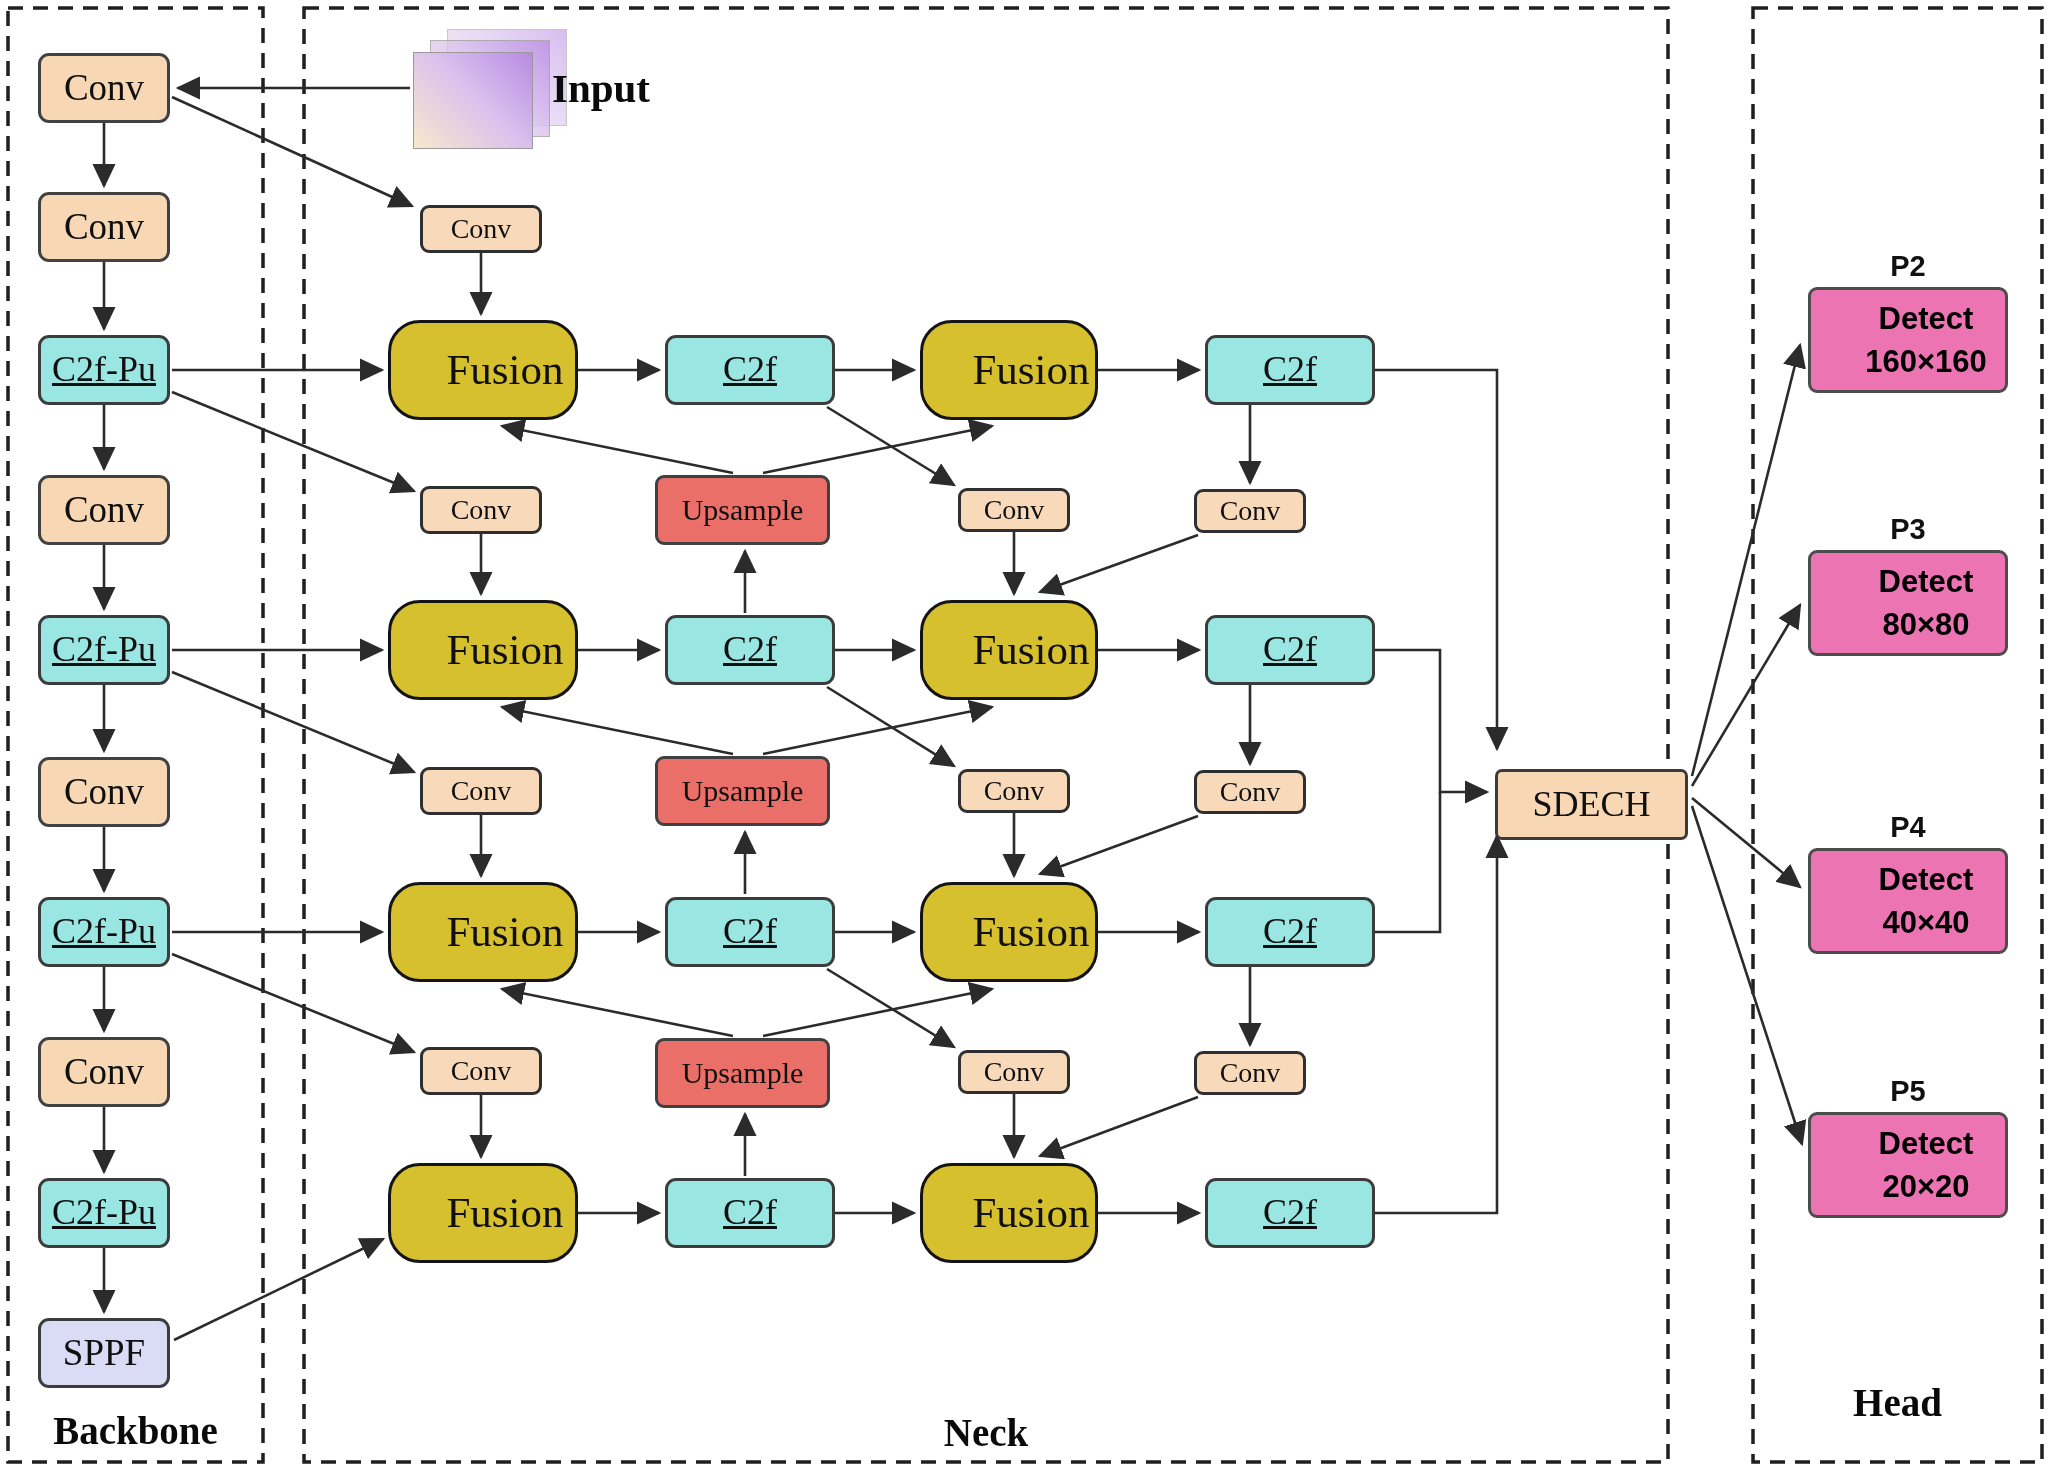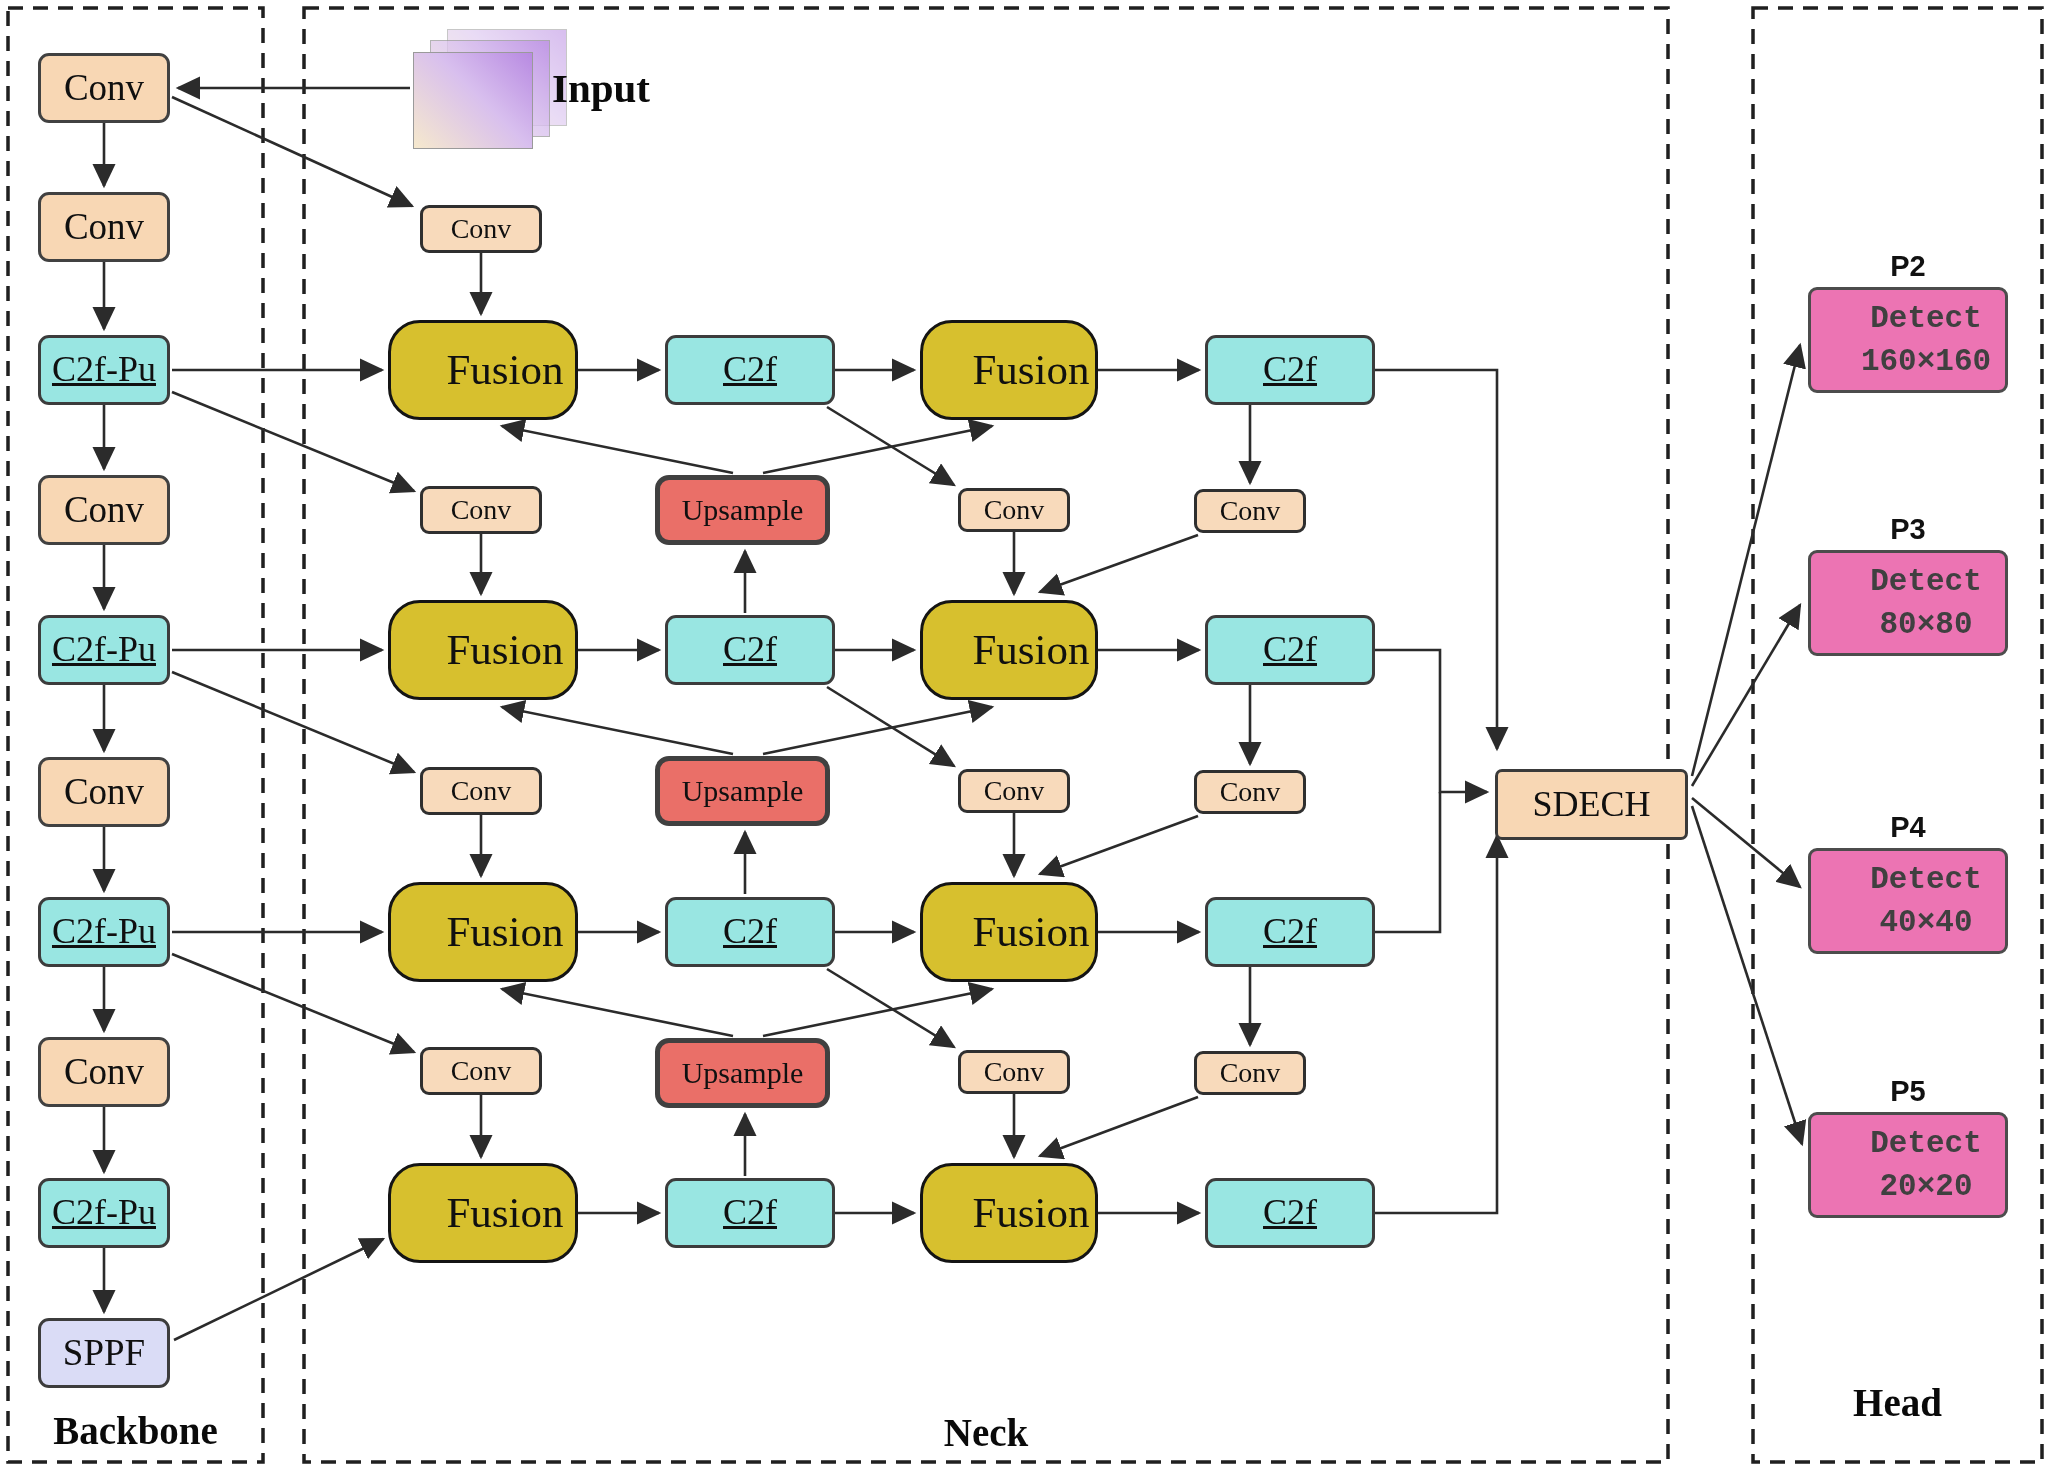--- a/index.html
+++ b/index.html
@@ -6,26 +6,26 @@
   .stage{position:relative;width:2048px;height:1474px;background:#ffffff;overflow:hidden;
          font-family:"Liberation Serif", serif;}
   #edges{position:absolute;left:0;top:0;z-index:0;}
   #nodes-layer{position:absolute;left:0;top:0;width:100%;height:100%;z-index:1;}
   .node{position:absolute;display:flex;flex-direction:column;align-items:center;justify-content:center;
         box-sizing:border-box;text-align:center;color:#101010;line-height:1.05;}
   .conv    {background:#f8d7b4;border:3px solid #414141;border-radius:11px;font-size:37px;}
   .conv-sm {background:#f8dabb;border:3px solid #2f2f2f;border-radius:9px;font-size:28px;}
   .c2f     {background:#99e6e2;border:3px solid #3c3c3c;border-radius:11px;font-size:36px;text-decoration:underline;}
   .fusion  {background:#d7c02e;border:3px solid #141414;border-radius:32px;font-size:43px;padding-left:44px;}
-  .upsample{background:#ea6f68;border:5px solid #404040;border-radius:14px;font-size:30px;}
+  .upsample{background:#ea6f68;border:3px solid #404040;border-radius:9px;font-size:30px;}
   .sppf    {background:#dadcf6;border:3px solid #3c3c3c;border-radius:11px;font-size:37px;}
   .sdech   {background:#f8d7b4;border:3px solid #3a3a3a;border-radius:7px;font-size:36px;margin-top:12px;}
   .detect  {background:#ec74b3;border:3px solid #4c4c4c;border-radius:9px;
-            font-family:Liberation Mono, monospace;font-weight:bold;font-size:31px;
-            line-height:1.4;color:#404040;padding-left:36px;}
+            font-family:Liberation Sans, sans-serif;font-weight:bold;font-size:31px;
+            line-height:1.4;color:#000000;padding-left:36px;}
   .ptag    {background:none;border:none;font-family:"Liberation Sans", sans-serif;
             font-weight:bold;font-size:29px;color:#111;}
   .sec-label{position:absolute;font-weight:bold;font-size:39px;color:#0a0a0a;text-align:center;}
   .input-label{position:absolute;left:552px;top:64px;font-weight:bold;font-size:41px;color:#0a0a0a;}
   .input-sq{position:absolute;width:118px;height:95px;border:1px solid #9a9a9a;
             background:linear-gradient(225deg,#b88ae2 0%,#d8bfee 45%,#f6e9cd 100%);}
   .sq-back{left:447px;top:29px;opacity:.55;}
   .sq-mid {left:430px;top:40px;opacity:.75;}
   .sq-front{left:413px;top:52px;opacity:1;}
 </style>

